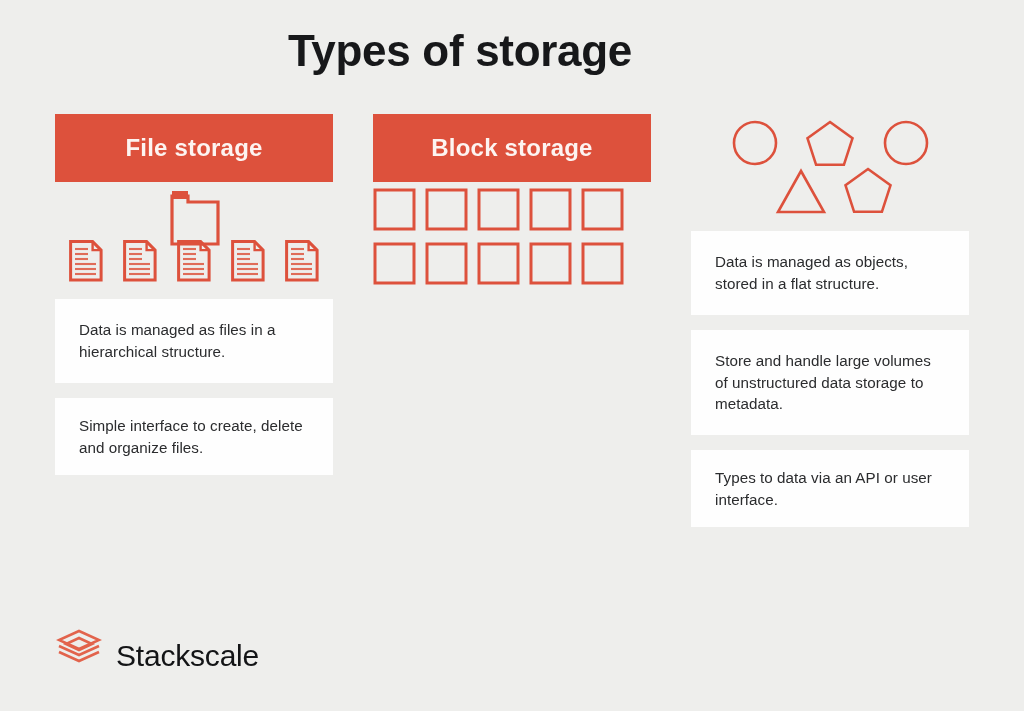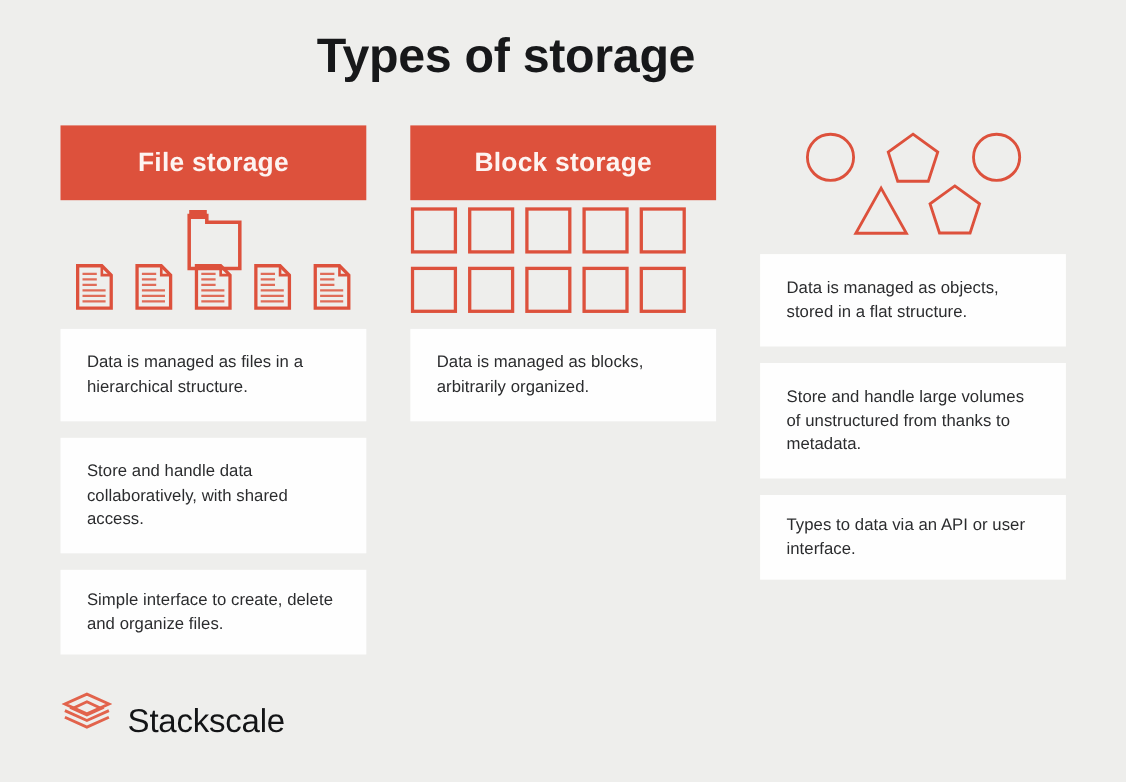--- a/index.html
+++ b/index.html
@@ -178,23 +178,20 @@
               <line x1="6" y1="34" x2="27" y2="34"></line>
             </g>
           </g>
         </g>
       </svg>
     </div>
 
     <div class="card h2">
       <p>Data is managed as files in a hierarchical structure.</p>
     </div>
-    <div class="card h3">
-      <p>Store and handle data collaboratively, with shared access.</p>
-    </div>
     <div class="card h2b">
       <p>Simple interface to create, delete and organize files.</p>
     </div>
   </div>
 
   <div class="column">
     <div class="col-header">Block storage</div>
 
     <div class="icon-area">
       <svg width="278" height="117" viewBox="0 0 278 117" aria-hidden="true">
@@ -207,23 +204,20 @@
 
           <rect x="2" y="62" width="39" height="39"></rect>
           <rect x="54" y="62" width="39" height="39"></rect>
           <rect x="106" y="62" width="39" height="39"></rect>
           <rect x="158" y="62" width="39" height="39"></rect>
           <rect x="210" y="62" width="39" height="39"></rect>
         </g>
       </svg>
     </div>
 
-    <div class="card h2">
-      <p>Data is managed as blocks, arbitrarily organized.</p>
-    </div>
   </div>
 
   <div class="column">
 
     <div class="icon-area">
       <svg width="278" height="117" viewBox="0 0 278 117" aria-hidden="true">
         <g fill="none" stroke="#dd513c" stroke-width="2.6">
 
           <circle cx="64" cy="29" r="21"></circle>
           <polygon points="139,8 161.5,24.3 152.9,50.8 125.1,50.8 116.5,24.3"></polygon>
@@ -232,21 +226,21 @@
           <polygon points="110,57 133,98 87,98"></polygon>
           <polygon points="177,55 199.5,71.3 190.9,97.8 163.1,97.8 154.5,71.3"></polygon>
         </g>
       </svg>
     </div>
 
     <div class="card h2">
       <p>Data is managed as objects, stored in a flat structure.</p>
     </div>
     <div class="card h3">
-      <p>Store and handle large volumes of unstructured from thanks to metadata.</p>
+      <p>Store and handle large volumes of unstructured data storage to metadata.</p>
     </div>
     <div class="card h2b">
       <p>Types to data via an API or user interface.</p>
     </div>
   </div>
 
 </div>
 
 <div class="logo">
   <span>

